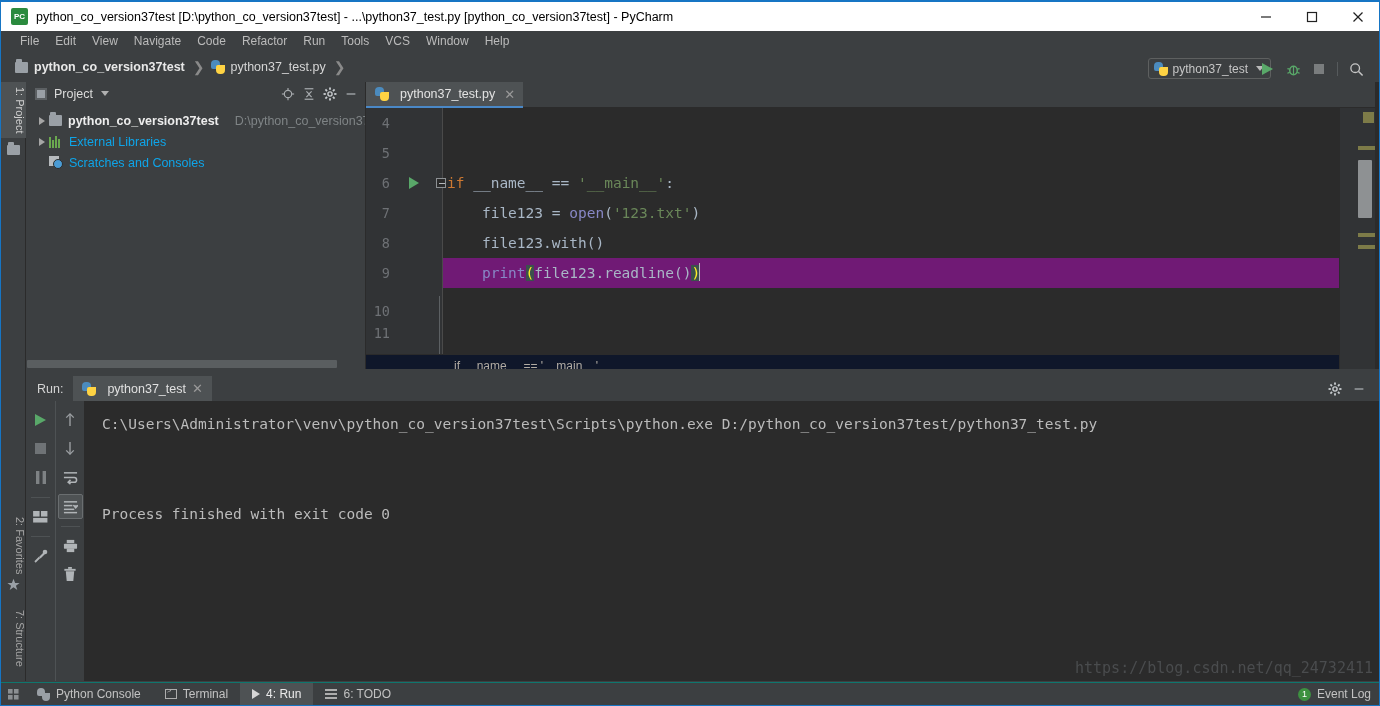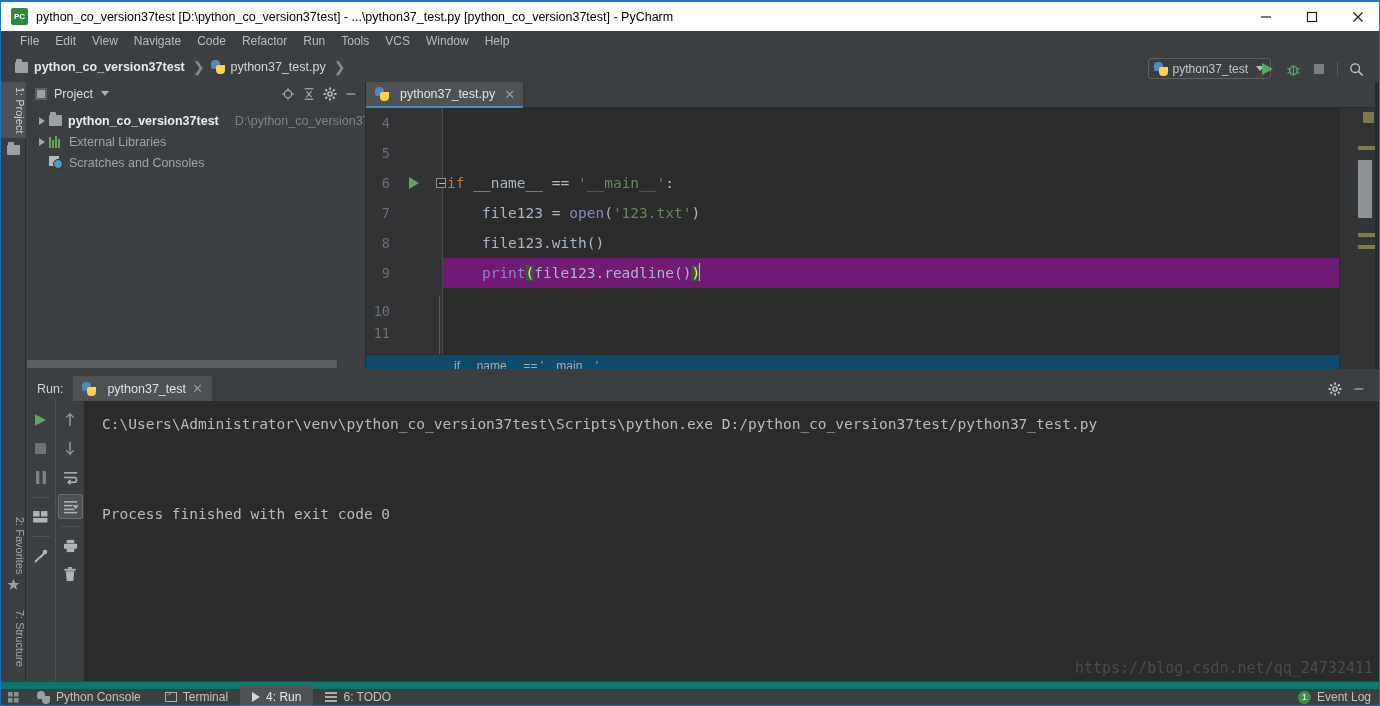--- a/index.html
+++ b/index.html
@@ -161,21 +161,21 @@
   .tree { padding-top: 5px; font-size: 12.5px; }
   .trow { height: 21px; display: flex; align-items: center; padding-left: 9px; }
   .tarrow {
     width: 14px; flex: none; display: flex; align-items: center; justify-content: center;
   }
   .tarrow i {
     width: 0; height: 0;
     border-top: 4.5px solid transparent; border-bottom: 4.5px solid transparent;
     border-left: 6px solid #a6a6a6;
   }
-  .tlabel { color: #a3a3a3; white-space: nowrap; }
+  .tlabel { color: #0ea5e9; white-space: nowrap; }
   .tlabel.bold { font-weight: bold; color: #ededed; }
   .tpath { color: #7f8486; margin-left: 16px; white-space: nowrap; overflow: hidden; }
   .lib-ico {
     width: 14px; height: 12px; margin-right: 6px; flex: none;
     display: flex; gap: 1px; align-items: flex-end;
   }
   .lib-ico span { width: 2px; background: #6aa84f; }
   .scr-ico {
     width: 14px; height: 13px; margin-right: 6px; flex: none; position: relative;
   }
@@ -270,21 +270,21 @@
   .str { color: #6a8759; }
   .builtin { color: #8888c6; }
   .paren-hl { background: #3b514d; color: #ffef28; }
   .caret-blink {
     display: inline-block; width: 1px; height: 18px; background: #bbbbbb;
     vertical-align: -3px; margin-left: -1px;
   }
 
   .bcrumb-bar {
     position: absolute; left: 0; right: 40px; bottom: 0; height: 22px;
-    background: #0c4a6e; display: flex; align-items: center; padding-left: 88px;
+    background: #0f172a; display: flex; align-items: center; padding-left: 88px;
     border-top: 1px solid #2b2b2b;
   }
   .bcrumb-bar span { font-size: 12px; color: #b0aba3; }
 
   .markerbar {
     position: absolute; right: 0; top: 26px; width: 40px; bottom: 0;
     background: #313335; border-left: 1px solid #2b2b2b;
   }
   .mk { position: absolute; left: 18px; width: 17px; height: 4px; background: #7d7b48; }
   .sb-thumb {
@@ -350,21 +350,21 @@
   .watermark {
     position: absolute; right: 6px; bottom: 4px;
     font-family: "DejaVu Sans Mono", monospace; font-size: 15px;
     color: #4a4c4e; white-space: nowrap;
   }
 
   
   .statusbar {
     position: absolute; left: 0; bottom: 0; width: 1380px; height: 23px;
     background: #3c3f41; display: flex; align-items: center;
-    border-top: 7px solid #0f766e;
+    border-top: 1px solid #0f766e;
   }
   .sb-left-ico { width: 24px; display: flex; justify-content: center; }
   .sb-item {
     display: flex; align-items: center; gap: 6px; height: 23px;
     padding: 0 12px; font-size: 12px; color: #c2c2c2; white-space: nowrap;
   }
   .sb-item.active { background: #4e5254; color: #ebebeb; }
   .sb-right {
     margin-left: auto; display: flex; align-items: center; gap: 6px;
     padding-right: 10px; font-size: 12px; color: #c2c2c2;

